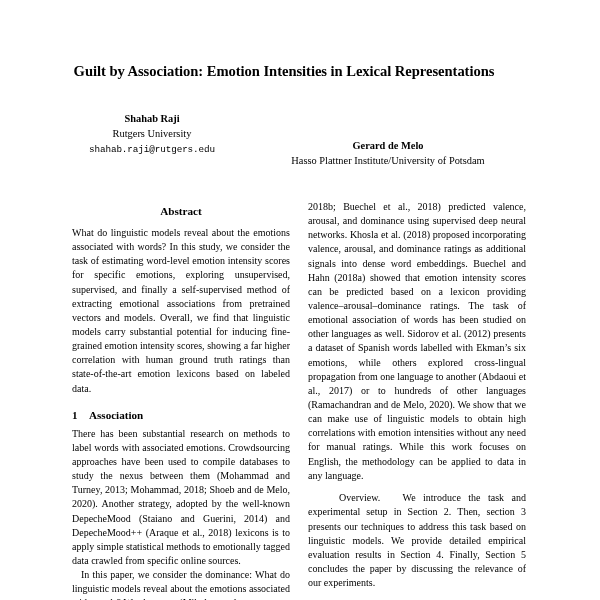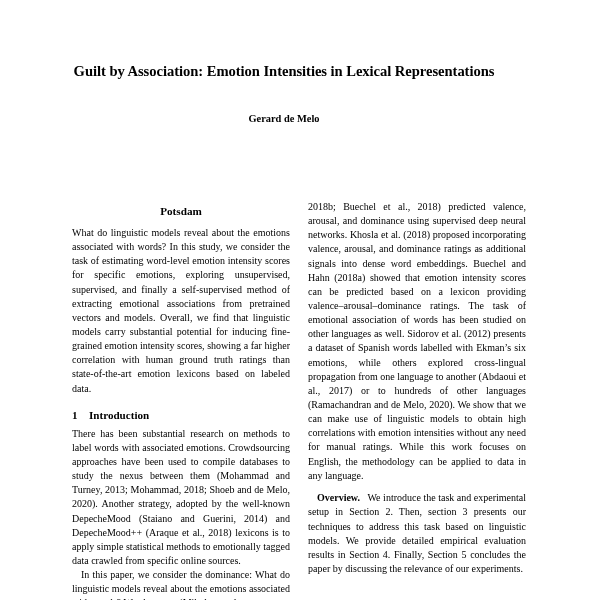--- a/index.html
+++ b/index.html
@@ -43,21 +43,21 @@
     justify-content: center;
     margin-top: 32px;
     padding: 0 38px;
   }
   .author {
     flex: 0 0 auto;
     text-align: center;
     padding: 0 6px;
   }
   .author.left  { width: 196px; }
-  .author.right { width: 252px; }
+  .author.right { width: 252px; margin-top: 27px; }
   .author-name {
     font-size: 10.4px;
     font-weight: bold;
     line-height: 1.42;
   }
   .author-affil {
     font-size: 10.4px;
     line-height: 1.42;
   }
   .author-contact {
@@ -111,47 +111,54 @@
     font-weight: bold;
     margin: 13px 0 6px 0;
     display: flex;
   }
   .section-num {
     display: inline-block;
     width: 17px;
     flex: 0 0 17px;
   }
   .runin {
-    font-weight: bold;
+    font-weight: normal;
+    margin-left: 22px;
   }
 </style>
 </head>
 <body>
 
 <div class="page">
 
   <div class="title-block">
     <div class="paper-title">Guilt by Association: Emotion Intensities in Lexical Representations</div>
 
     <div class="authors">
+      <div class="author left">
+        <div class="author-name">Shahab Raji</div>
+        <div class="author-affil">Rutgers University</div>
+        <div class="author-contact">shahab.raji@rutgers.edu</div>
+      </div>
       <div class="author right">
         <div class="author-name">Gerard de Melo</div>
+        <div class="author-affil">Hasso Plattner Institute/University of Potsdam</div>
       </div>
     </div>
   </div>
 
   <div class="columns">
 
     <div class="col col-left">
-      <div class="abstract-head">Potsdam</div>
+      <div class="abstract-head">Abstract</div>
       <p class="body">What do linguistic models reveal about the emotions associated with words? In this study, we consider the task of estimating word-level emotion intensity scores for specific emotions, exploring unsupervised, supervised, and finally a self-supervised method of extracting emotional associations from pretrained vectors and models. Overall, we find that linguistic models carry substantial potential for inducing fine-grained emotion intensity scores, showing a far higher correlation with human ground truth ratings than state-of-the-art emotion lexicons based on labeled data.</p>
 
       <div class="section-head">
         <span class="section-num">1</span>
-        <span>Introduction</span>
+        <span>Association</span>
       </div>
 
       <p class="body">There has been substantial research on methods to label words with associated emotions. Crowdsourcing approaches have been used to compile databases to study the nexus between them (Mohammad and Turney, 2013; Mohammad, 2018; Shoeb and de Melo, 2020). Another strategy, adopted by the well-known DepecheMood (Staiano and Guerini, 2014) and DepecheMood++ (Araque et al., 2018) lexicons is to apply simple statistical methods to emotionally tagged data crawled from specific online sources.</p>
       <p class="body">In this paper, we consider the dominance: What do linguistic models reveal about the emotions associated with words? Word vectors (Mikolov et al.</p>
     </div>
 
     <div class="col col-right">
       <p class="body">2018b; Buechel et al., 2018) predicted valence, arousal, and dominance using supervised deep neural networks. Khosla et al. (2018) proposed incorporating valence, arousal, and dominance ratings as additional signals into dense word embeddings. Buechel and Hahn (2018a) showed that emotion intensity scores can be predicted based on a lexicon providing valence–arousal–dominance ratings. The task of emotional association of words has been studied on other languages as well. Sidorov et al. (2012) presents a dataset of Spanish words labelled with Ekman’s six emotions, while others explored cross-lingual propagation from one language to another (Abdaoui et al., 2017) or to hundreds of other languages (Ramachandran and de Melo, 2020). We show that we can make use of linguistic models to obtain high correlations with emotion intensities without any need for manual ratings. While this work focuses on English, the methodology can be applied to data in any language.</p>
       <p class="body gap"><span class="runin">Overview.</span>&nbsp;&nbsp; <span>We introduce the task and experimental setup in Section 2. Then, section 3 presents our techniques to address this task based on linguistic models. We provide detailed empirical evaluation results in Section 4. Finally, Section 5 concludes the paper by discussing the relevance of our experiments.</span></p>
     </div>

